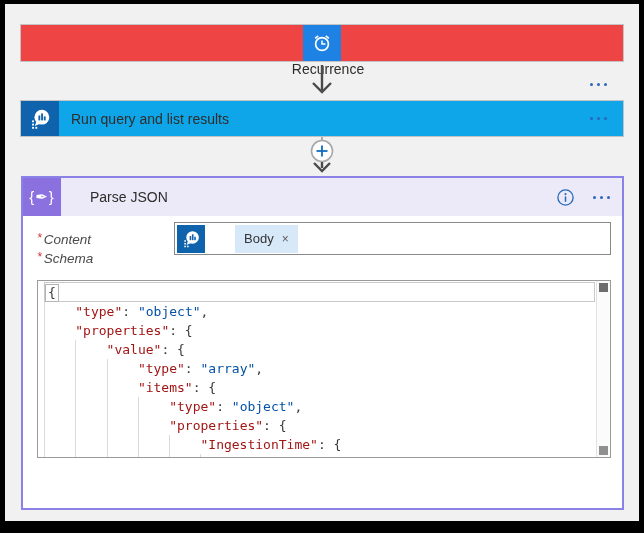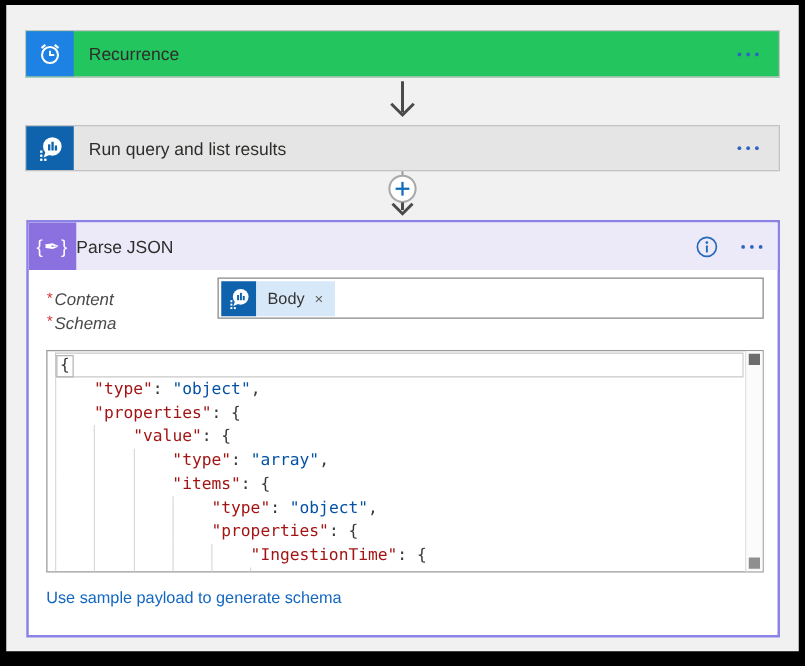--- a/index.html
+++ b/index.html
@@ -9,53 +9,53 @@
     font-family:"Liberation Sans",sans-serif;overflow:hidden;
   }
   .canvas-bg{position:absolute;left:5px;top:4px;right:5px;bottom:12px;background:#f1f1f1;}
 
   
   .action-card{
     position:absolute;left:20px;width:604px;height:38px;
     display:flex;align-items:center;border:1px solid #c3c3c3;
     cursor:pointer;
   }
-  .card-recurrence{top:24px;background:#22c55e;}
-  .card-runquery{top:100px;height:37px;background:#e5e5e5;}
+  .card-recurrence{top:24px;background:#ef4444;flex-direction:column;}
+  .card-runquery{top:100px;height:37px;background:#0ea5e9;}
   .card-icon{width:38px;height:100%;flex:0 0 auto;display:flex;align-items:center;justify-content:center;}
   .bg-recurrence{background:#1e81e4;}
   .bg-monitor{background:#0f63ac;}
   .card-title{margin-left:12px;font-size:14px;color:#2f2d2b;}
   .dots{margin-left:auto;margin-right:14px;display:flex;gap:4px;padding:6px 2px;cursor:pointer;}
   .dots i{width:3px;height:3px;border-radius:50%;background:#2d64c0;display:block;}
 
   
   .conn{position:absolute;left:306px;overflow:visible;}
 
   
   .pj-card{
     position:absolute;left:21px;top:176px;width:603px;height:334px;
     background:#fff;border:2px solid #8a82e6;
   }
   .pj-header{height:38px;background:#ece9f8;display:flex;align-items:center;position:relative;cursor:pointer;}
   .pj-icon{width:38px;height:38px;background:#8b70e0;display:flex;align-items:center;justify-content:center;
     color:#fff;font-size:15px;letter-spacing:1px;flex:0 0 auto;}
-  .pj-title{margin-left:0;font-size:14px;color:#2f2d2b;}
+  .pj-title{margin-left:29px;font-size:14px;color:#2f2d2b;}
   .pj-head-right{position:absolute;right:10px;top:0;height:100%;display:flex;align-items:center;gap:16px;}
 
   .field-label{position:absolute;left:14px;font-size:13.5px;color:#4a4a4a;font-style:italic;}
   .req{color:#d13438;font-size:12px;margin-right:2px;vertical-align:2px;}
 
   .content-input{
     position:absolute;left:151px;top:44px;width:437px;height:33px;
     background:#fff;border:1px solid #888;display:flex;align-items:center;padding:2px;cursor:text;
   }
   .token-chip{display:flex;align-items:center;height:28px;cursor:pointer;}
   .chip-icon{width:28px;height:28px;background:#0f63ac;display:flex;align-items:center;justify-content:center;flex:0 0 auto;}
-  .chip-body{height:28px;display:flex;align-items:center;background:#d7e8f8;padding:0 9px;gap:8px;}
+  .chip-body{height:28px;display:flex;align-items:center;background:#d7e8f8;padding:0 9px;gap:8px;margin-left:30px;}
   .chip-label{font-size:13px;color:#333;}
   .chip-x{font-size:12px;color:#5f5d5b;cursor:pointer;line-height:1;}
 
   
   .editor{
     position:absolute;left:14px;top:102px;width:574px;height:178px;
     background:#fff;border:1px solid #9a9a9a;
   }
   .codewrap{
     position:absolute;left:0;top:0;right:15px;bottom:0;overflow:hidden;
@@ -186,15 +186,14 @@
     </div>
 
     <div class="editor">
       <div class="codewrap" id="code"><div class="cl current"><span class="tk-b">{</span></div><div class="cl"><span class="ig"></span><span class="tk-k">"type"</span><span class="tk-p">: </span><span class="tk-v">"object"</span><span class="tk-p">,</span></div><div class="cl"><span class="ig"></span><span class="tk-k">"properties"</span><span class="tk-p">: {</span></div><div class="cl"><span class="ig"></span><span class="ig"></span><span class="tk-k">"value"</span><span class="tk-p">: {</span></div><div class="cl"><span class="ig"></span><span class="ig"></span><span class="ig"></span><span class="tk-k">"type"</span><span class="tk-p">: </span><span class="tk-v">"array"</span><span class="tk-p">,</span></div><div class="cl"><span class="ig"></span><span class="ig"></span><span class="ig"></span><span class="tk-k">"items"</span><span class="tk-p">: {</span></div><div class="cl"><span class="ig"></span><span class="ig"></span><span class="ig"></span><span class="ig"></span><span class="tk-k">"type"</span><span class="tk-p">: </span><span class="tk-v">"object"</span><span class="tk-p">,</span></div><div class="cl"><span class="ig"></span><span class="ig"></span><span class="ig"></span><span class="ig"></span><span class="tk-k">"properties"</span><span class="tk-p">: {</span></div><div class="cl"><span class="ig"></span><span class="ig"></span><span class="ig"></span><span class="ig"></span><span class="ig"></span><span class="tk-k">"IngestionTime"</span><span class="tk-p">: {</span></div><div class="cl"><span class="ig"></span><span class="ig"></span><span class="ig"></span><span class="ig"></span><span class="ig"></span><span class="ig"></span><span class="tk-k">"type"</span><span class="tk-p">: </span><span class="tk-v">"string"</span></div></div>
       <div class="vscroll">
         <div class="vthumb"></div>
         <div class="vbottom"></div>
       </div>
     </div>
 
-    <a class="schema-link">Use sample payload to generate schema</a>
   </div>
 </div>
 
 </body></html>

